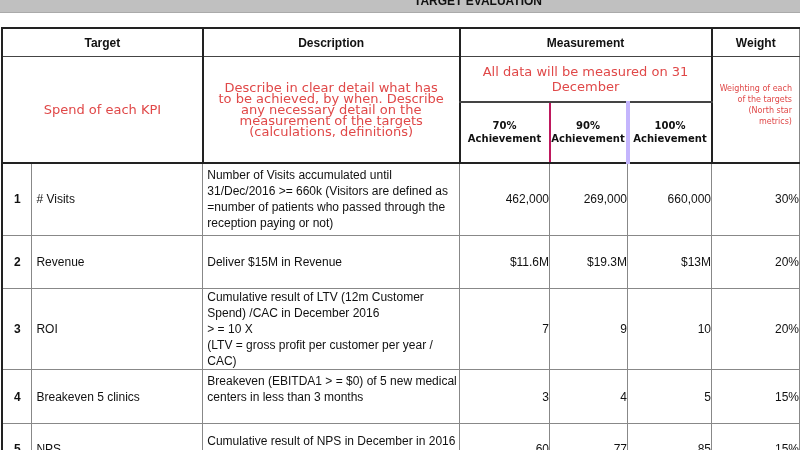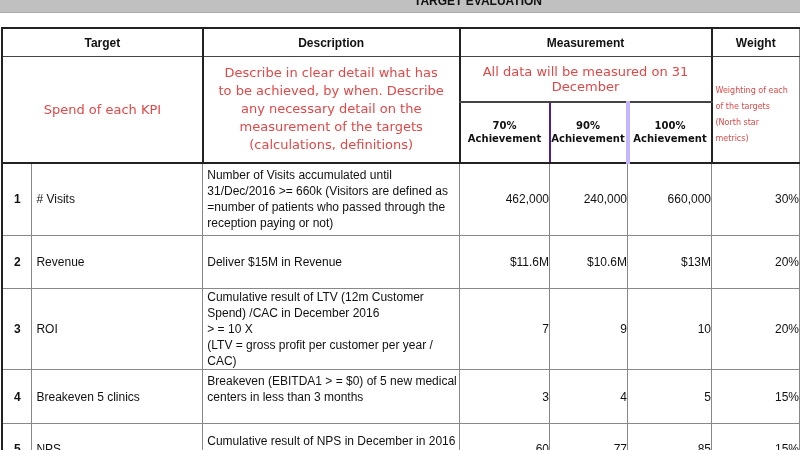--- a/index.html
+++ b/index.html
@@ -4,21 +4,21 @@
   <style>
     html, body { margin:0; padding:0; background:#fff; }
     body { width:800px; height:450px; overflow:hidden; position:relative; font-family:"Liberation Sans", sans-serif; color:#111; }
     .title-bar { position:absolute; left:0; top:-8px; width:800px; height:20px; background:#c0c0c0; border-bottom:1px solid #aaa; text-align:center; font-weight:bold; font-size:12px; line-height:18px; }
     .title-bar span { position:relative; left:78px; }
     table { position:absolute; left:1px; top:27px; border-collapse:collapse; table-layout:fixed; }
     td, th { border:1px solid #888; padding:0; font-size:12px; }
     th { font-weight:bold; font-family:"Liberation Sans", sans-serif;margin-top:15px; }
     .hdr th { height:27px; border-top:2px solid #222; border-bottom:1px solid #444; }
     .red { color:#e04848; font-family:"DejaVu Sans", sans-serif; font-size:13px; text-align:center; }
-    .redleft { color:#e04848; font-family:"DejaVu Sans", sans-serif; font-size:8px; text-align:left; vertical-align:top; padding:26px 7px 0 3px; line-height:16px; }
+    .redleft { color:#e04848; font-family:"DejaVu Sans", sans-serif; font-size:8px; text-align:right; vertical-align:top; padding:26px 7px 0 3px; line-height:11px; }
     .ach { font-family:"DejaVu Sans", sans-serif; font-weight:bold; font-size:10px; text-align:center; line-height:13px;margin-top:31px; }
     .num { text-align:center; font-weight:bold; }
     .txt { padding-left:4px; vertical-align:middle; line-height:16px; }
     .val { text-align:right; }
     .thick-l { border-left:2px solid #222; }
     .thick-b { border-bottom:2px solid #222; }
   </style>
 </head>
 <body>
 
@@ -36,44 +36,44 @@
   </colgroup>
   <tbody>
       <tr class="hdr">
     <th colspan="2" style="border-left:2px solid #222">Target</th>
     <th class="thick-l">Description</th>
     <th colspan="3" class="thick-l">Measurement</th>
     <th class="thick-l">Weight</th>
   </tr>
   <tr style="height:45px">
     <td colspan="2" rowspan="2" class="red thick-b" style="border-left:2px solid #222">Spend of each KPI</td>
-    <td rowspan="2" class="red thick-l thick-b" style="line-height:18px;padding:0 14px">Describe in clear detail what has to be achieved, by when. Describe any necessary detail on the measurement of the targets (calculations, definitions)</td>
+    <td rowspan="2" class="red thick-l thick-b" style="line-height:11px;padding:0 14px">Describe in clear detail what has to be achieved, by when. Describe any necessary detail on the measurement of the targets (calculations, definitions)</td>
     <td colspan="3" class="red thick-l" style="border-bottom:2px solid #444">All data will be measured on 31 December</td>
     <td rowspan="2" class="redleft thick-l thick-b">Weighting of each of the targets (North star metrics)</td>
   </tr>
   <tr style="height:61px">
     <td class="ach thick-l thick-b">70% Achievement</td>
-    <td class="ach thick-b" style="border-left:2px solid #4c1d95">90% Achievement</td>
+    <td class="ach thick-b" style="border-left:2px solid #be185d">90% Achievement</td>
     <td class="ach thick-b" style="border-left:4px solid #c4b5fd">100% Achievement</td>
   </tr>
   <tr style="height:73px">
     <td class="num" style="border-left:2px solid #222">1</td>
     <td class="txt"># Visits</td>
     <td class="txt">Number of Visits accumulated until 31/Dec/2016 &gt;= 660k (Visitors are defined as =number of patients who passed through the reception paying or not)</td>
     <td class="val">462,000</td>
-    <td class="val">240,000</td>
+    <td class="val">269,000</td>
     <td class="val">660,000</td>
     <td class="val">30%</td>
   </tr>
   <tr style="height:53px">
     <td class="num" style="border-left:2px solid #222">2</td>
     <td class="txt">Revenue</td>
     <td class="txt">Deliver $15M in Revenue</td>
     <td class="val">$11.6M</td>
-    <td class="val">$10.6M</td>
+    <td class="val">$19.3M</td>
     <td class="val">$13M</td>
     <td class="val">20%</td>
   </tr>
   <tr style="height:76px">
     <td class="num" style="border-left:2px solid #222">3</td>
     <td class="txt">ROI</td>
     <td class="txt" style="white-space:pre-line">Cumulative result of LTV (12m Customer Spend) /CAC in December 2016
 &gt; = 10 X
 (LTV = gross profit per customer per year / CAC)</td>
     <td class="val">7</td>

